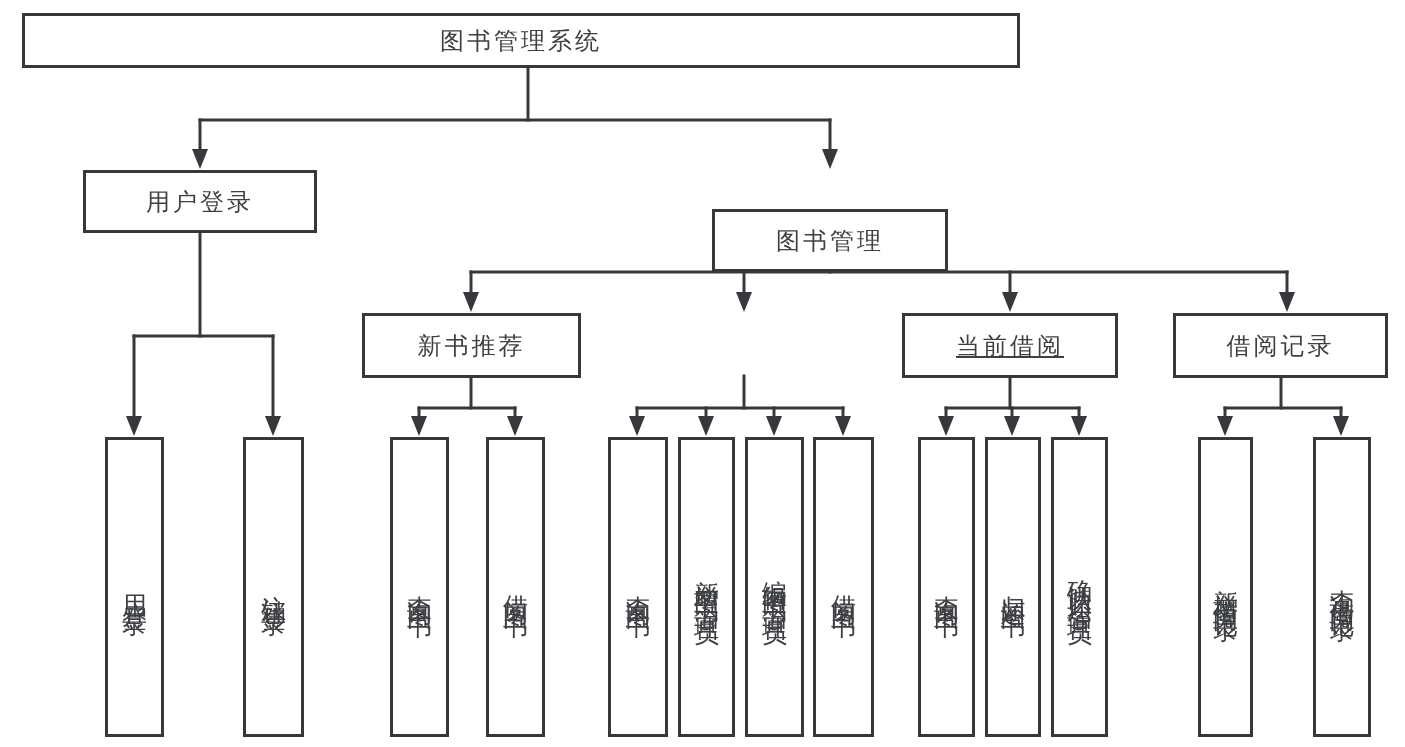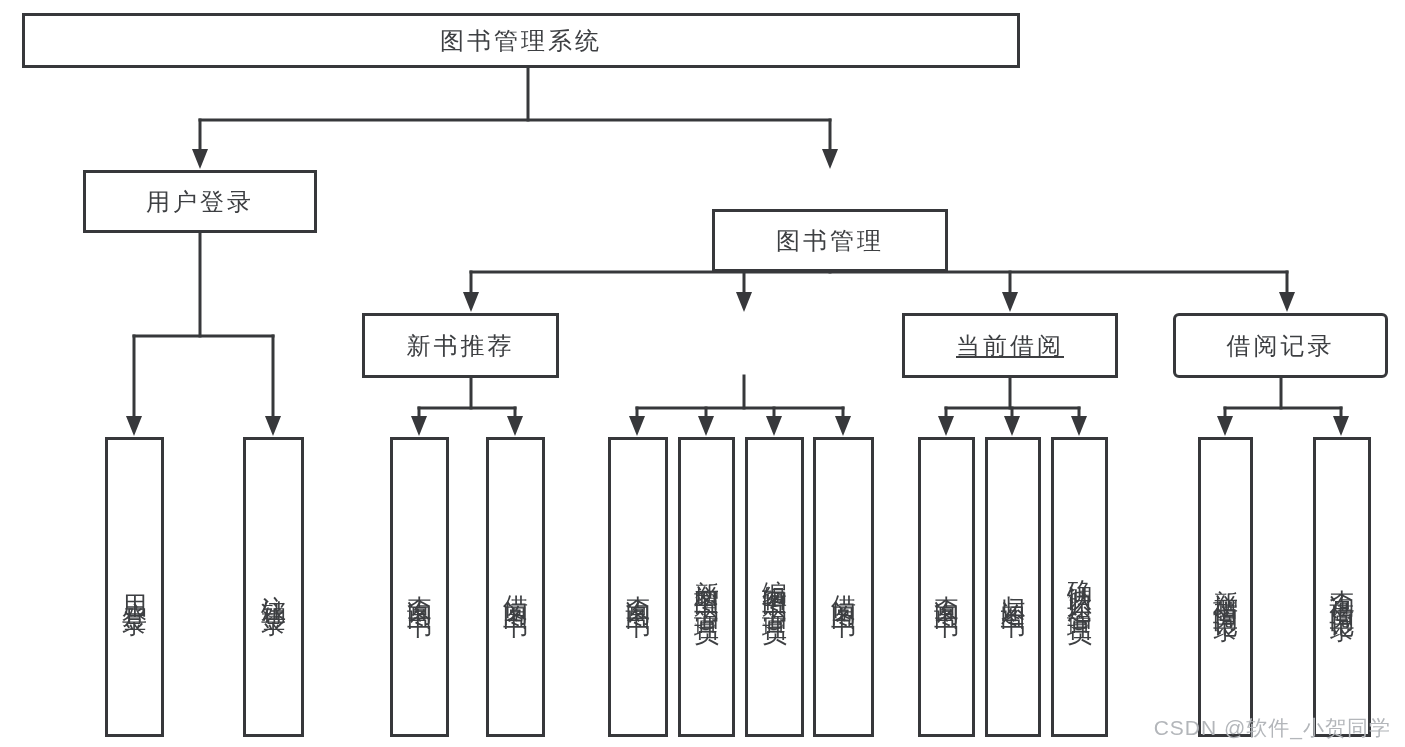--- a/index.html
+++ b/index.html
@@ -144,23 +144,23 @@
       <line x1="1341" y1="408" x2="1341" y2="418"></line>
       <polygon points="1333,416 1349,416 1341,436"></polygon>
     </g>
   </svg>
 
   <div class="box h-box" style="left:22px; top:13px; width:998px; height:55px;">图书管理系统</div>
 
   <div class="box h-box" style="left:83px; top:170px; width:234px; height:63px;">用户登录</div>
   <div class="box h-box" style="left:712px; top:170px; width:236px; height:63px;margin-top:39px;">图书管理</div>
 
-  <div class="box h-box" style="left:362px; top:313px; width:197px; height:65px;">新书推荐</div>
+  <div class="box h-box" style="left:362px; top:313px; width:219px; height:65px;">新书推荐</div>
   <div class="box h-box" style="left:902px; top:313px; width:216px; height:65px;text-decoration:underline;">当前借阅</div>
-  <div class="box h-box" style="left:1173px; top:313px; width:215px; height:65px;border-radius:6px;">借阅记录</div>
+  <div class="box h-box" style="left:1173px; top:313px; width:215px; height:65px;">借阅记录</div>
 
   <div class="box v-box" style="left:105px; top:437px; width:59px; height:300px;">
     <span>用户登录</span>
   </div>
   <div class="box v-box" style="left:243px; top:437px; width:61px; height:300px;">
     <span>注销登录</span>
   </div>
 
   <div class="box v-box" style="left:390px; top:437px; width:59px; height:300px;">
     <span>查询图书</span>
@@ -192,15 +192,14 @@
     <span>确认归还（管理员）</span>
   </div>
 
   <div class="box v-box" style="left:1198px; top:437px; width:55px; height:300px;">
     <span>新增借阅记录</span>
   </div>
   <div class="box v-box" style="left:1313px; top:437px; width:58px; height:300px;">
     <span>查询借阅记录</span>
   </div>
 
-  <div class="watermark">CSDN @软件_小贺同学</div>
 
 </div>
 
 </body></html>

